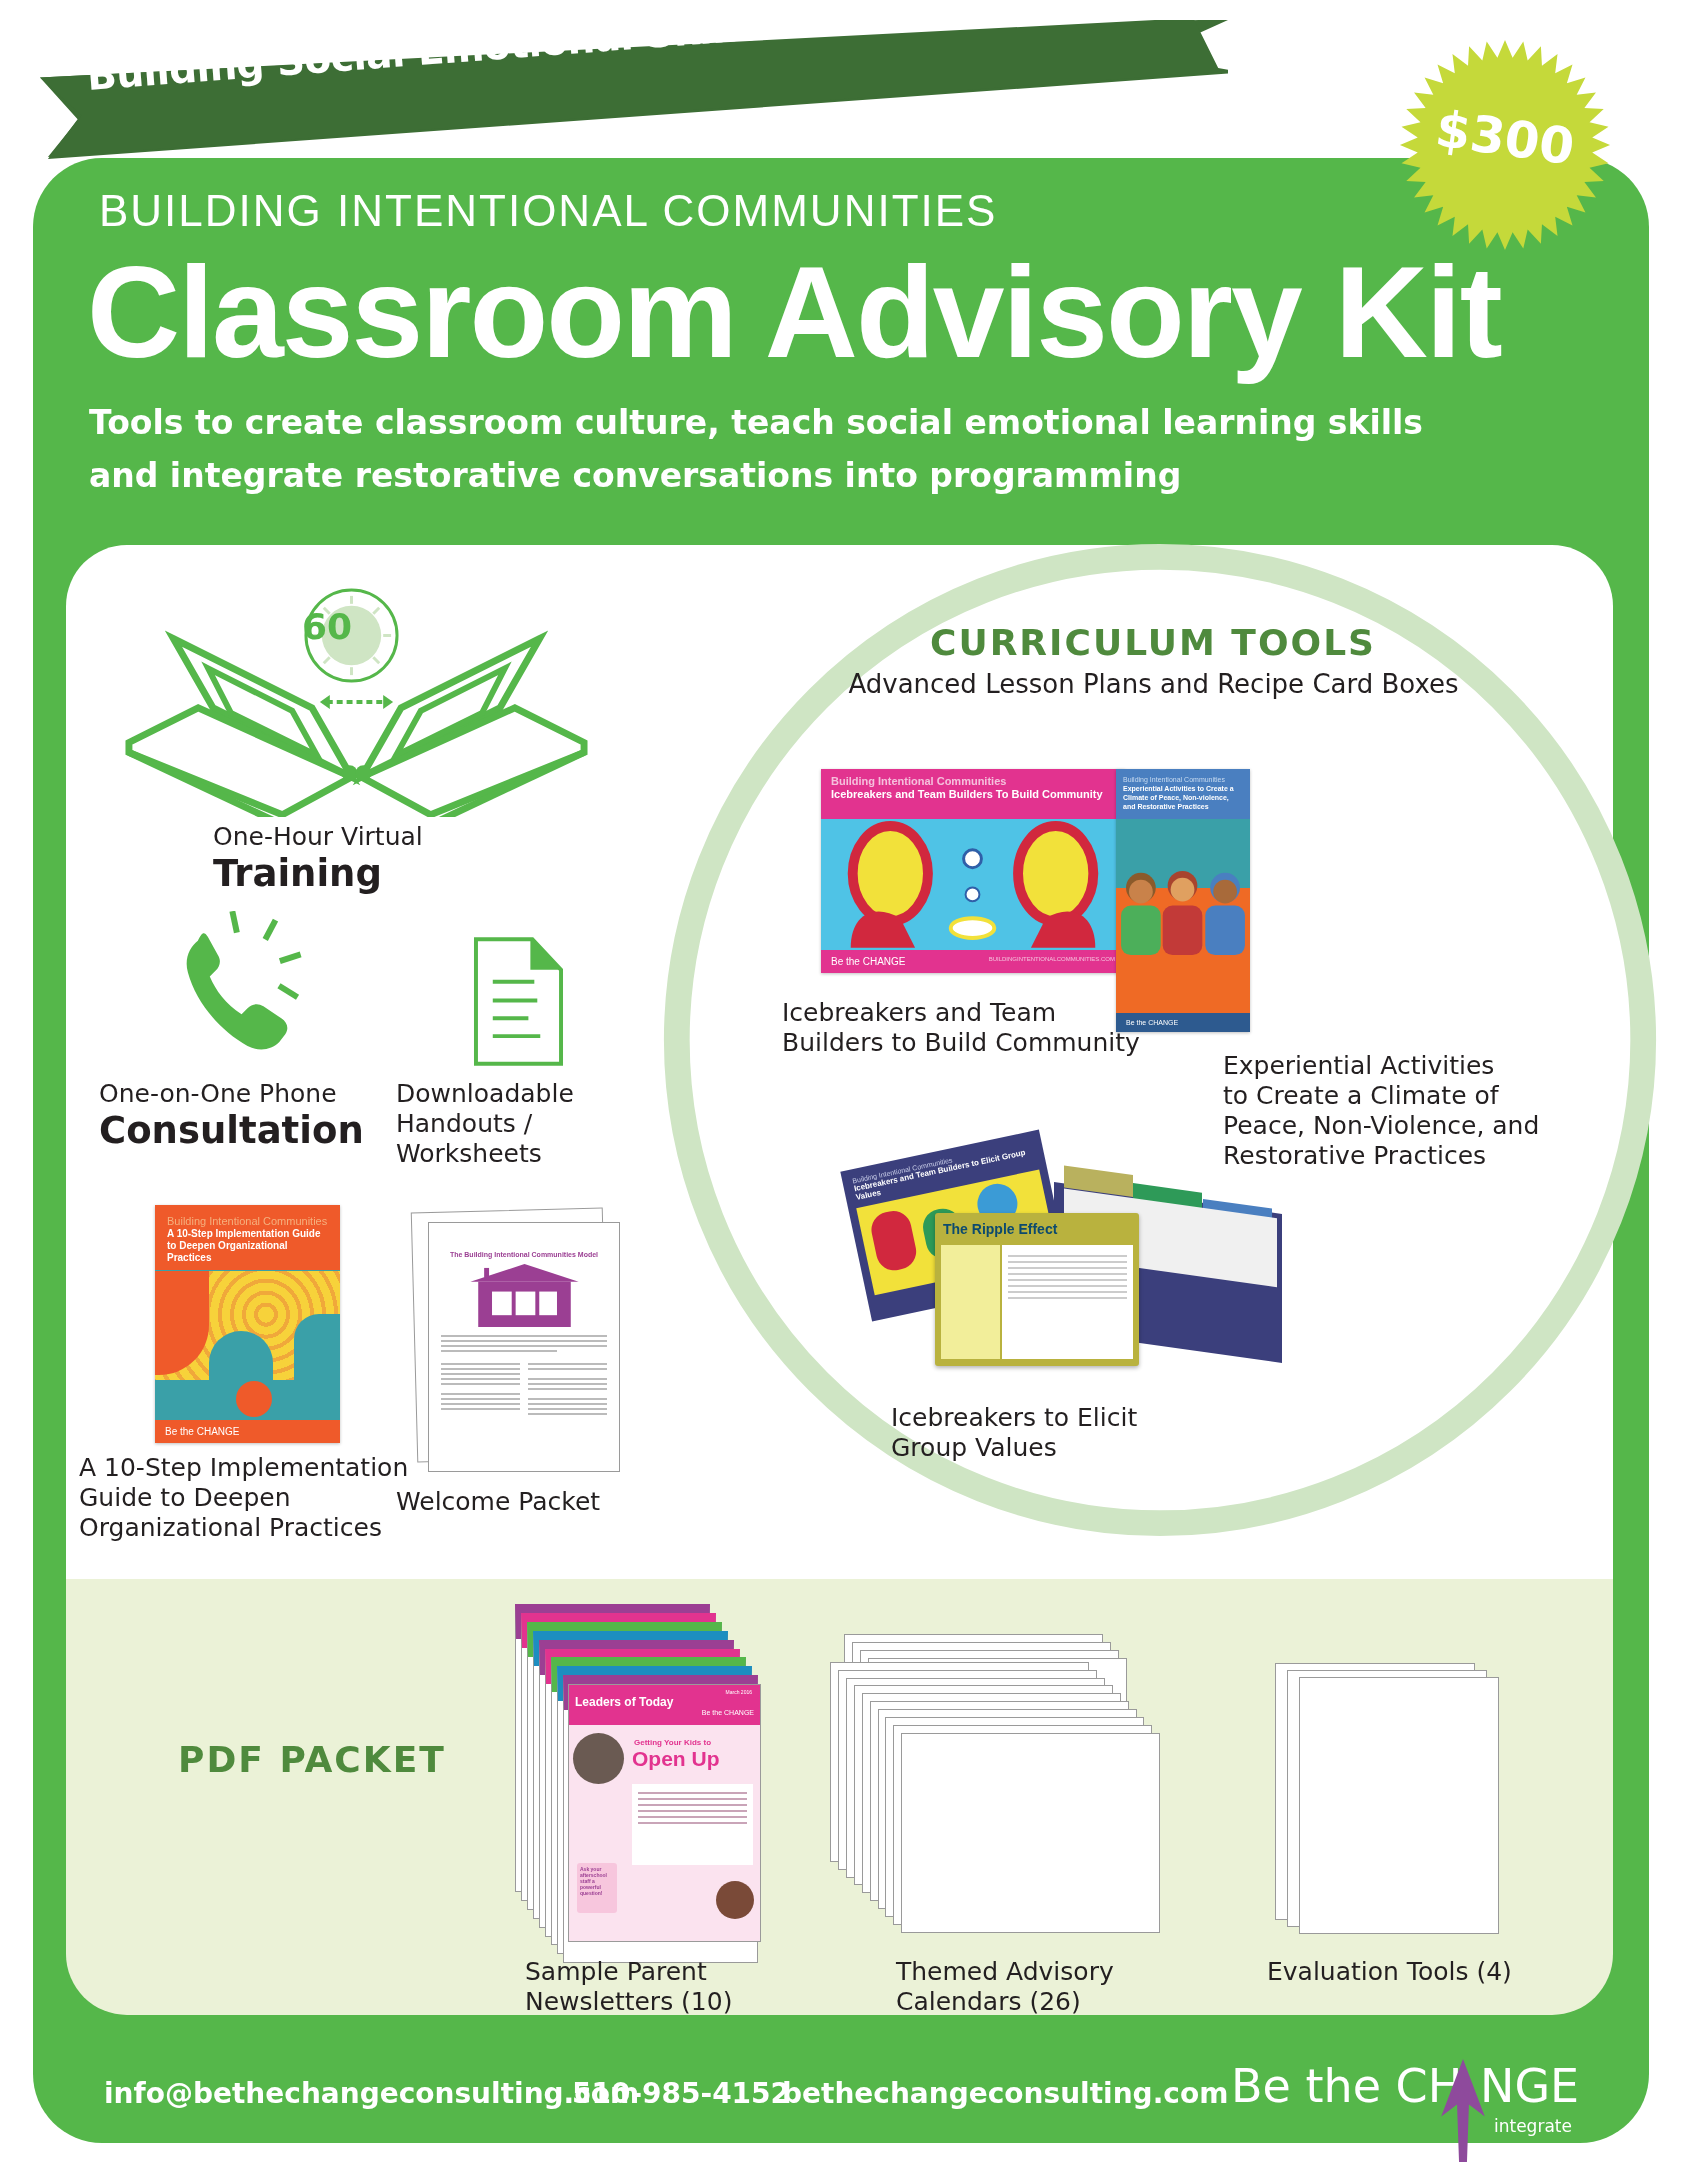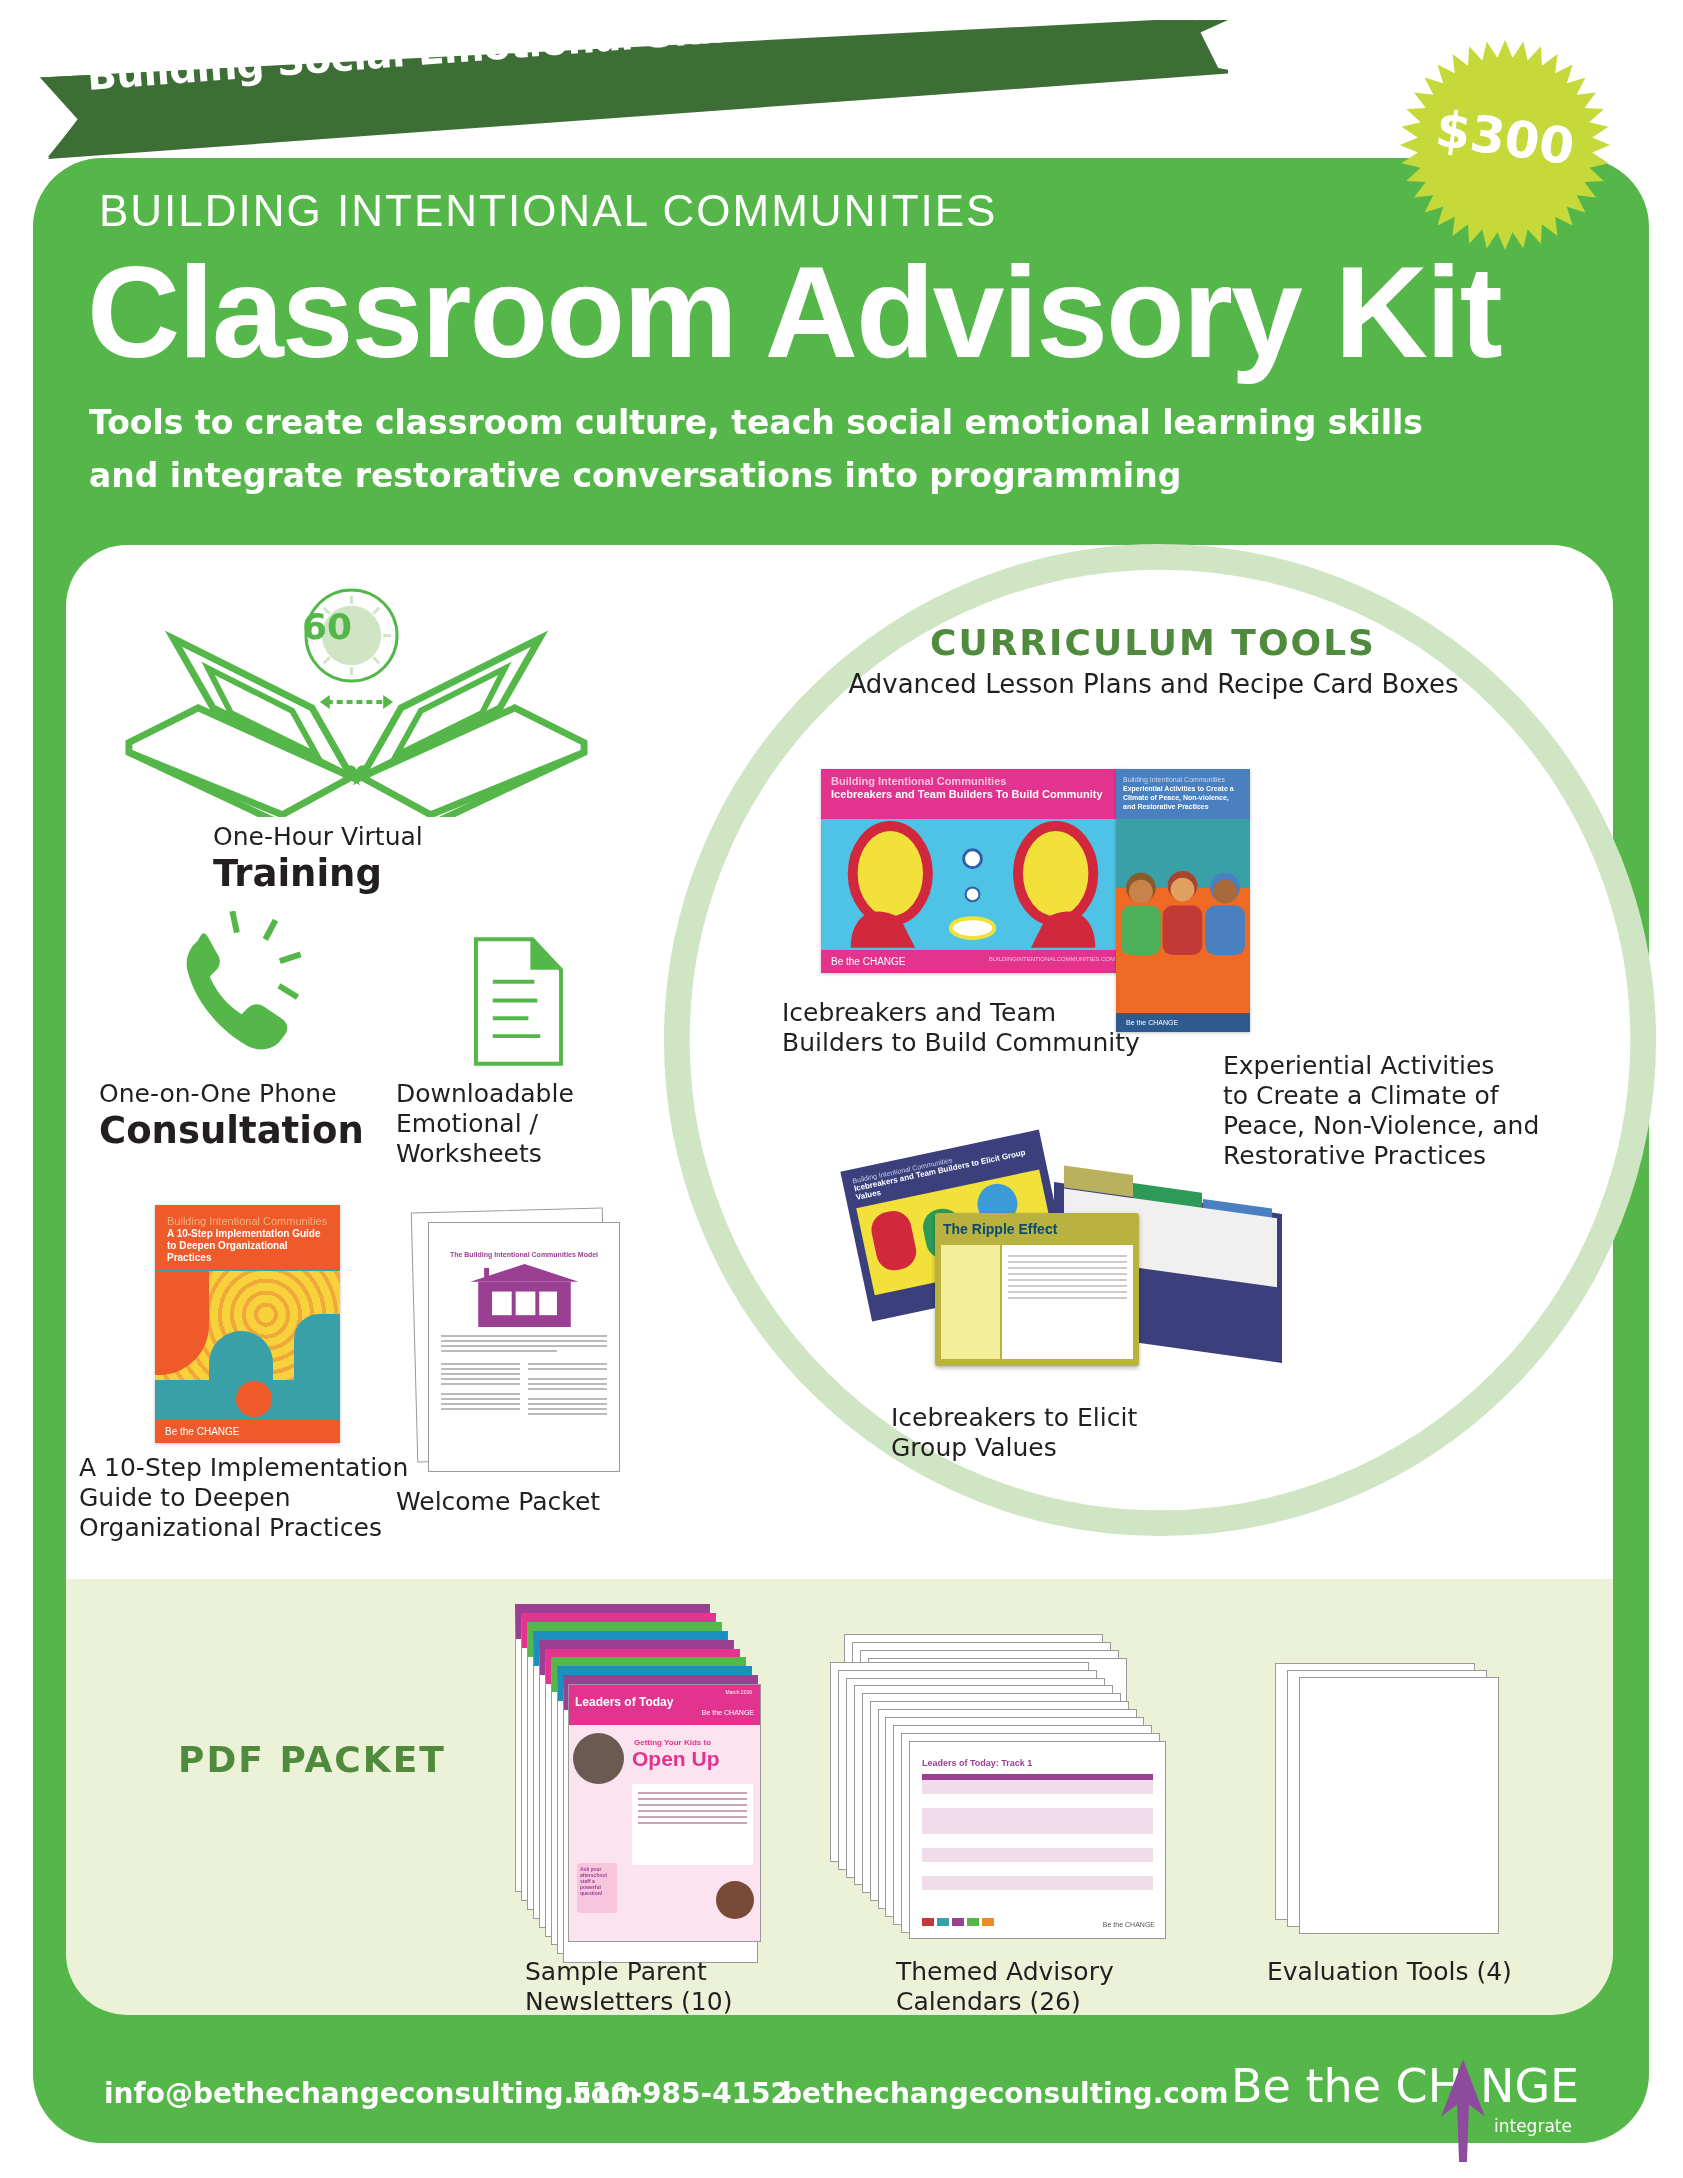--- a/index.html
+++ b/index.html
@@ -151,21 +151,21 @@
     <g stroke="#55b74a" stroke-width="4">
       <line x1="20" y1="46" x2="62" y2="46"></line>
       <line x1="20" y1="65" x2="65" y2="65"></line>
       <line x1="20" y1="83" x2="56" y2="83"></line>
       <line x1="20" y1="101" x2="68" y2="101"></line>
     </g>
   </svg>
 </div>
 <div class="abs center-text" style="left:396px;top:1079px;width:248px;">
   <div class="label">Downloadable</div>
-  <div class="label">Emotional /</div>
+  <div class="label">Handouts /</div>
   <div class="label">Worksheets</div>
 </div>
 
 <div class="abs cover" style="left:155px;top:1205px;width:185px;height:238px;background:#3aa0a8;">
   <div style="background:#ef5a2a;height:45px;" class="cover-head">
     <div style="color:#f5b07e;font-weight:normal;">Building Intentional Communities</div>
     <div style="font-size:10px;line-height:12px;">A 10-Step Implementation Guide to Deepen Organizational Practices</div>
   </div>
   <div class="abs" style="left:0;top:66px;width:185px;height:109px;background:repeating-radial-gradient(circle at 60% 40%, #f7d23a 0 8px, #f0a83a 8px 12px);"></div>
   <div class="abs" style="left:0;top:66px;width:54px;height:104px;background:#ef5a2a;border-radius:0 0 50px 0;"></div>
@@ -363,39 +363,20 @@
   <div class="page" style="left:0;top:28px;width:257px;height:198px;"></div>
   <div class="page" style="left:8px;top:36px;width:257px;height:198px;"></div>
   <div class="page" style="left:16px;top:44px;width:257px;height:198px;"></div>
   <div class="page" style="left:24px;top:51px;width:257px;height:198px;"></div>
   <div class="page" style="left:32px;top:59px;width:257px;height:198px;"></div>
   <div class="page" style="left:40px;top:67px;width:257px;height:198px;"></div>
   <div class="page" style="left:48px;top:75px;width:257px;height:198px;"></div>
   <div class="page" style="left:55px;top:83px;width:257px;height:198px;"></div>
   <div class="page" style="left:63px;top:91px;width:257px;height:198px;"></div>
   <div class="page" style="left:71px;top:99px;width:257px;height:198px;"></div>
-  <div class="page" style="left:79px;top:107px;width:255px;height:196px;">
-    <div style="color:#9b3f93;font-family:'Liberation Sans',sans-serif;font-weight:bold;font-size:9px;margin:16px 0 0 12px;">Leaders of Today: Track 1</div>
-    <div style="margin:6px 12px 0;height:6px;background:#9b3f93;"></div>
-    <div style="margin:0 12px;height:14px;background:#f0dde9;"></div>
-    <div style="margin:0 12px;height:14px;background:#fff;"></div>
-    <div style="margin:0 12px;height:26px;background:#f0dde9;"></div>
-    <div style="margin:0 12px;height:14px;background:#fff;"></div>
-    <div style="margin:0 12px;height:14px;background:#f0dde9;"></div>
-    <div style="margin:0 12px;height:14px;background:#fff;"></div>
-    <div style="margin:0 12px;height:14px;background:#f0dde9;"></div>
-    <div class="abs" style="left:12px;bottom:12px;display:flex;gap:3px;">
-      <div style="width:12px;height:8px;background:#c23a38;"></div>
-        <div style="width:12px;height:8px;background:#3aa0a8;"></div>
-        <div style="width:12px;height:8px;background:#9b3f93;"></div>
-        <div style="width:12px;height:8px;background:#55b74a;"></div>
-        <div style="width:12px;height:8px;background:#ef8a25;"></div>
-    </div>
-    <div class="abs" style="right:10px;bottom:10px;color:#555;font-family:'Liberation Sans',sans-serif;font-size:7px;">Be the CHANGE</div>
-  </div>
 </div>
 <div class="abs center-text label" style="left:896px;top:1957px;width:277px;">
   <div>Themed Advisory</div>
   <div>Calendars (26)</div>
 </div>
 
 <div class="abs" style="left:1275px;top:1663px;width:238px;height:277px;">
   <div class="page" style="left:0;top:0;width:198px;height:255px;"></div>
   <div class="page" style="left:12px;top:7px;width:198px;height:255px;"></div>
   <div class="page" style="left:24px;top:14px;width:198px;height:255px;"></div>

